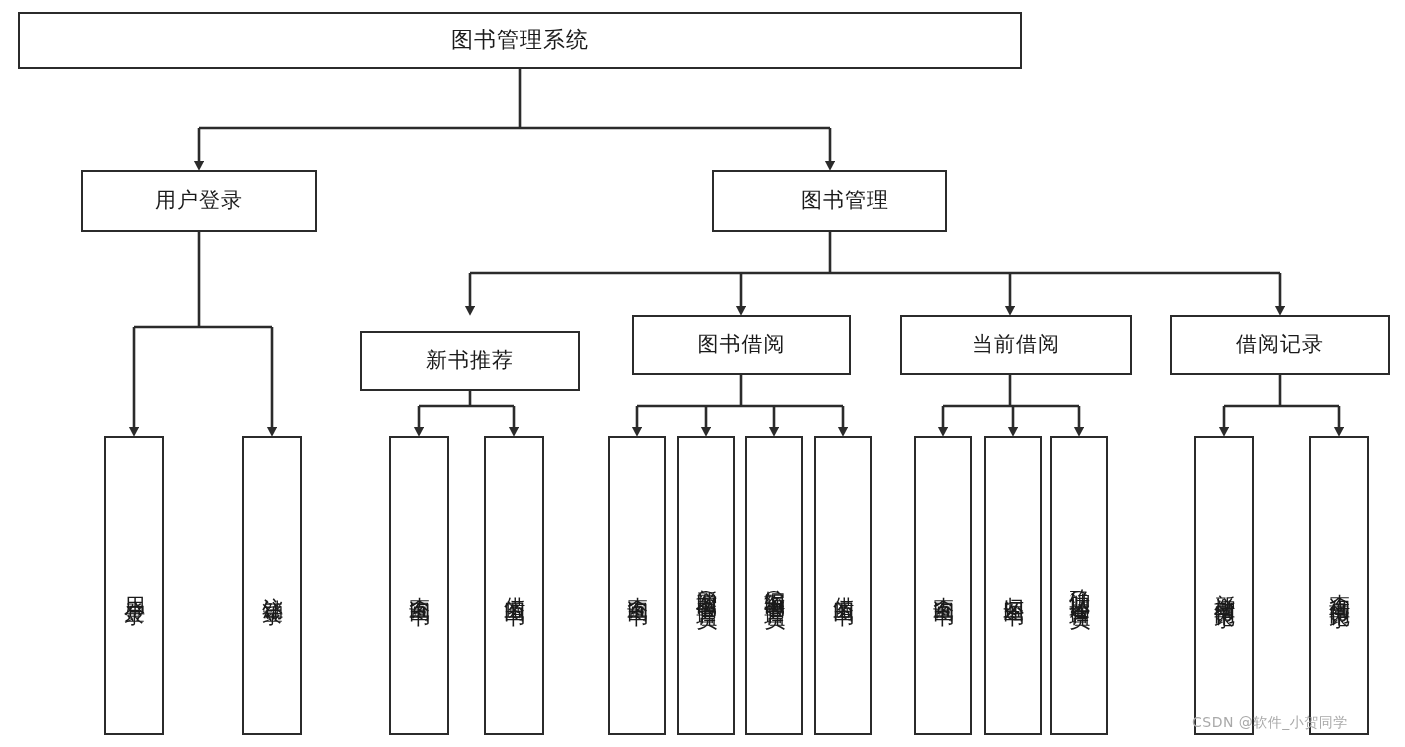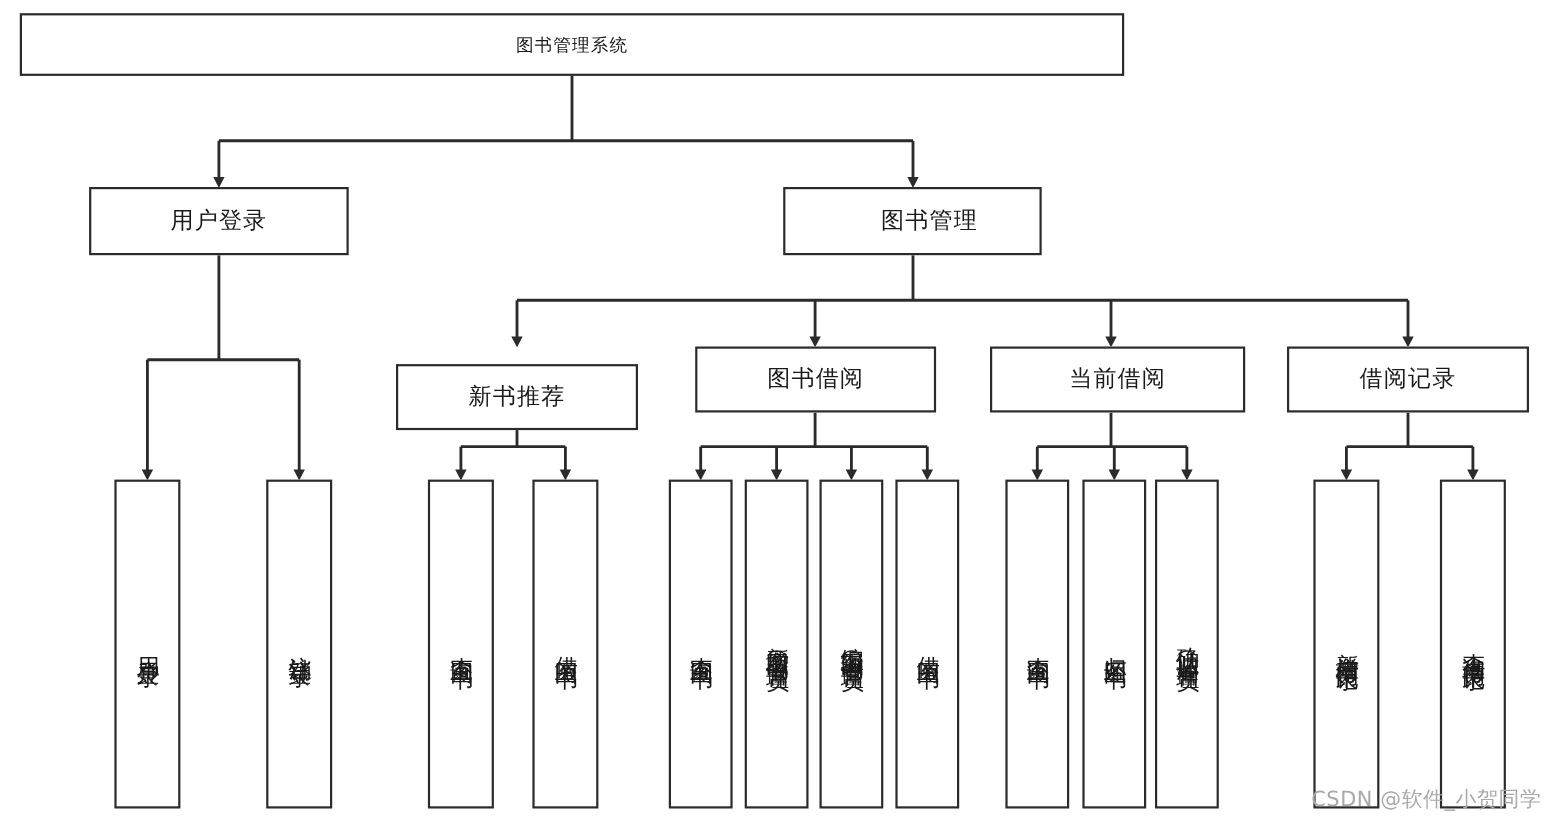--- a/index.html
+++ b/index.html
@@ -43,37 +43,37 @@
     color: #1a1a1a;
     letter-spacing: 1px;
     line-height: 1.22;
   }
   
   .node.horiz .label {
     writing-mode: horizontal-tb;
     font-size: 21px;
   }
   .node.root .label {
-    font-size: 16px;
+    font-size: 22px;
   }
   
   .node.vert {
     align-items: center;
     justify-content: center;
   }
   .node.vert .label {
     writing-mode: vertical-rl;
     text-orientation: upright;
     font-size: 21px;
     letter-spacing: 3px;
     white-space: nowrap;
   }
   .watermark {
     position: absolute;
-    font-size: 19px;
+    font-size: 14px;
     color: #a9a9a9;
     white-space: nowrap;
     letter-spacing: 0.5px;
   }
 </style>
 </head>
 <body>
 
 <div id="canvas">
 

